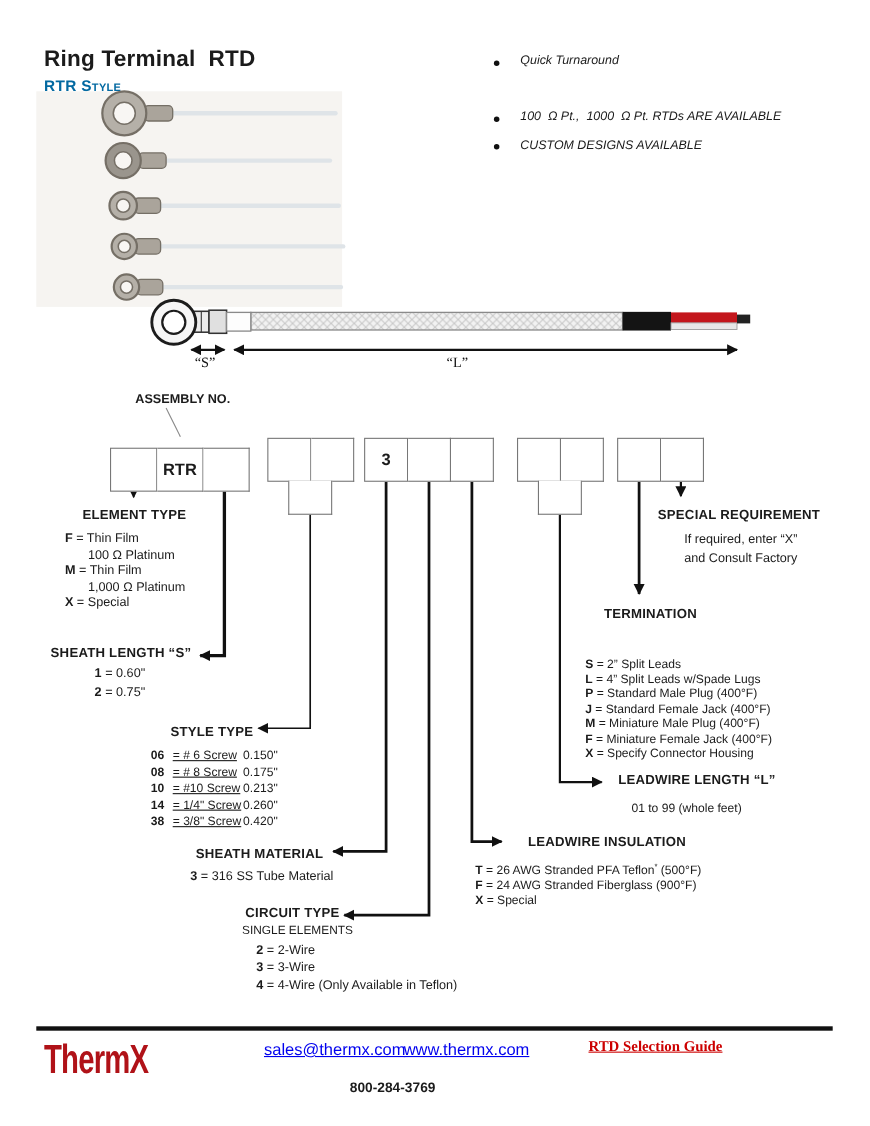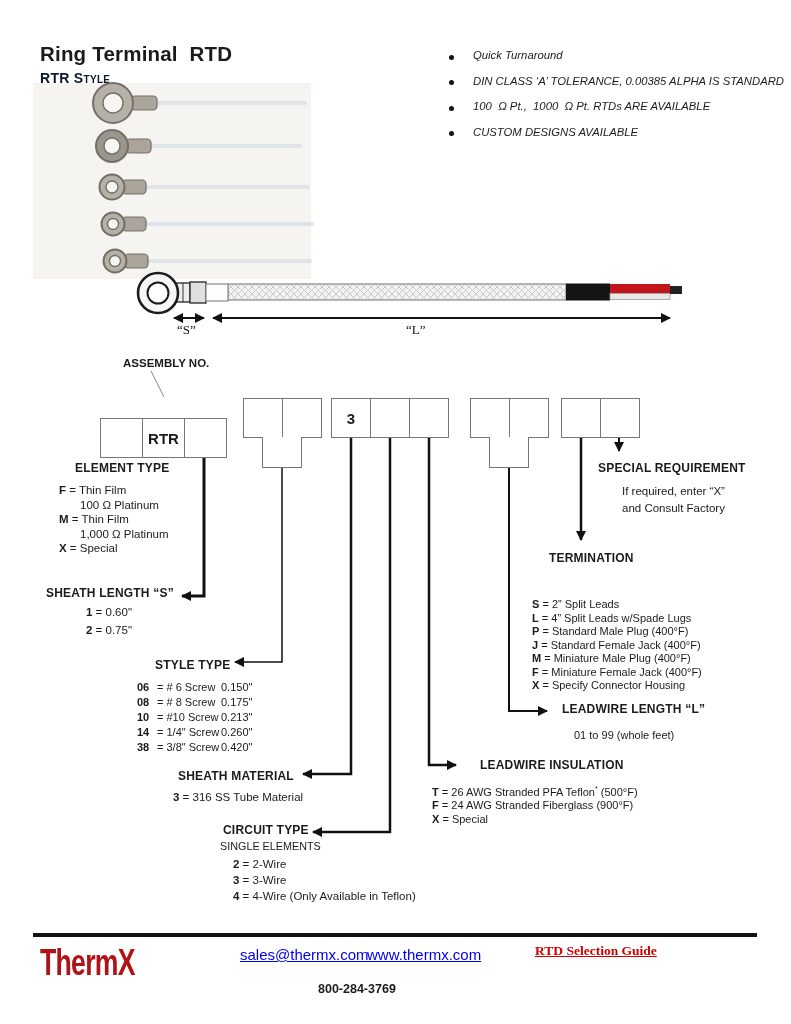--- a/index.html
+++ b/index.html
@@ -1,40 +1,40 @@
 <!DOCTYPE html>
 <html><head>
 <meta charset="utf-8">
 <style>
   html,body{margin:0;padding:0;background:#fff;}
   .page{position:relative;width:791px;height:1024px;background:#fff;overflow:hidden;
         font-family:"Liberation Sans",sans-serif;color:#1b1b1b;}
   .abs{position:absolute;white-space:pre;}
   .title{font-size:20.5px;font-weight:bold;letter-spacing:.2px;}
-  .subtitle{font-size:14px;font-weight:bold;font-variant:small-caps;color:#0f172a;letter-spacing:.3px;}
+  .subtitle{font-size:14px;font-weight:bold;font-variant:small-caps;color:#0369a1;letter-spacing:.3px;}
   .feat-row{position:absolute;display:flex;align-items:center;font-style:italic;font-size:11.3px;margin-left:12px;}
   .feat-dot{width:5px;height:5px;border-radius:50%;background:#111;margin-top:4px;}
   .feat-text{margin-left:19px;white-space:pre;}
   .photo-label{position:absolute;font-size:10.5px;color:#222;}
   .dimlabel{position:absolute;font-family:"Liberation Serif",serif;font-size:13px;color:#111;}
   .asm-label{position:absolute;font-size:11.5px;font-weight:bold;}
   .grp{position:absolute;display:flex;z-index:2;}
   .cell{width:38px;height:38px;background:#fff;border:1px solid #777;border-left:none;
         display:flex;align-items:center;justify-content:center;font-weight:bold;font-size:15px;}
   .cell:first-child{border-left:1px solid #777;}
   .cell.w41{width:41px;}
   .desc-box{position:absolute;width:38px;height:30px;background:#fff;border:1px solid #777;border-top:none;z-index:2;}
   .h{position:absolute;font-size:12px;font-weight:bold;white-space:nowrap;letter-spacing:.2px;z-index:2;}
   .blk{position:absolute;z-index:2;}
   .dl{white-space:nowrap;font-size:11.5px;}
   .dl .k{font-weight:bold;}
   .ind{padding-left:21px;}
   .srow{display:flex;white-space:nowrap;font-size:11px;}
   .srow .sk{font-weight:bold;width:20px;}
-  .srow .sd{width:64px;}
+  .srow .sd{width:64px;text-decoration:underline;}
   .small{font-size:11px;}
   .overlay{position:absolute;left:0;top:0;z-index:1;pointer-events:none;}
   .footer-rule{position:absolute;left:33px;top:933px;width:724px;height:4px;background:#111;}
   .brand{position:absolute;left:40px;top:942px;font-size:37px;font-weight:bold;color:#B01218;
          transform:scaleX(.72);transform-origin:left top;letter-spacing:-1px;}
   .flink{position:absolute;font-size:15px;color:#0000EE;text-decoration:underline;cursor:pointer;}
   .fguide{position:absolute;font-family:"Liberation Serif",serif;font-size:13.5px;font-weight:bold;
           color:#CC0000;text-decoration:underline;cursor:pointer;}
   .fphone{position:absolute;font-size:12.5px;font-weight:bold;}
   sup{font-size:7px;}
@@ -122,45 +122,41 @@
     </g>
   </svg>
 
   <div class="abs title" style="left:40px;top:42px;">Ring Terminal  RTD</div>
   <div class="abs subtitle" style="left:40px;top:70px;">RTR Style</div>
 
   <div class="feat-row" style="left:437px;top:49px;">
     <span class="feat-dot"></span>
     <span class="feat-text">Quick Turnaround</span>
   </div>
-  <div class="feat-row" style="left:437px;top:74.5px;">
-    <span class="feat-dot"></span>
-    <span class="feat-text">DIN CLASS ‘A’ TOLERANCE, 0.00385 ALPHA IS STANDARD</span>
-  </div>
   <div class="feat-row" style="left:437px;top:100px;">
     <span class="feat-dot"></span>
     <span class="feat-text">100  Ω Pt.,  1000  Ω Pt. RTDs ARE AVAILABLE</span>
   </div>
   <div class="feat-row" style="left:437px;top:125.5px;">
     <span class="feat-dot"></span>
     <span class="feat-text">CUSTOM DESIGNS AVAILABLE</span>
   </div>
 
   <div class="photo-label" style="left:38px;top:97px;">3/8" Screw</div>
   <div class="photo-label" style="left:38px;top:140px;">1/4" Screw</div>
   <div class="photo-label" style="left:38px;top:181px;">#10 Screw</div>
   <div class="photo-label" style="left:38px;top:218px;">#8 Screw</div>
   <div class="photo-label" style="left:38px;top:255px;">#6 Screw</div>
 
   <div class="dimlabel" style="left:177px;top:322px;">“S”</div>
   <div class="dimlabel" style="left:406px;top:322px;">“L”</div>
 
   <div class="asm-label" style="left:123px;top:357px;">ASSEMBLY NO.</div>
 
-  <div class="grp" style="left:100px;top:418px;align-items:flex-end;">
+  <div class="grp" style="left:100px;top:407px;align-items:flex-end;">
     <div class="cell w41"></div>
     <div class="cell w41">RTR</div>
     <div class="cell w41"></div>
   </div>
   <div class="grp" style="left:243px;top:398px;">
     <div class="cell"></div>
     <div class="cell"></div>
   </div>
   <div class="desc-box" style="left:262px;top:437px;"></div>
   <div class="grp" style="left:331px;top:398px;">

